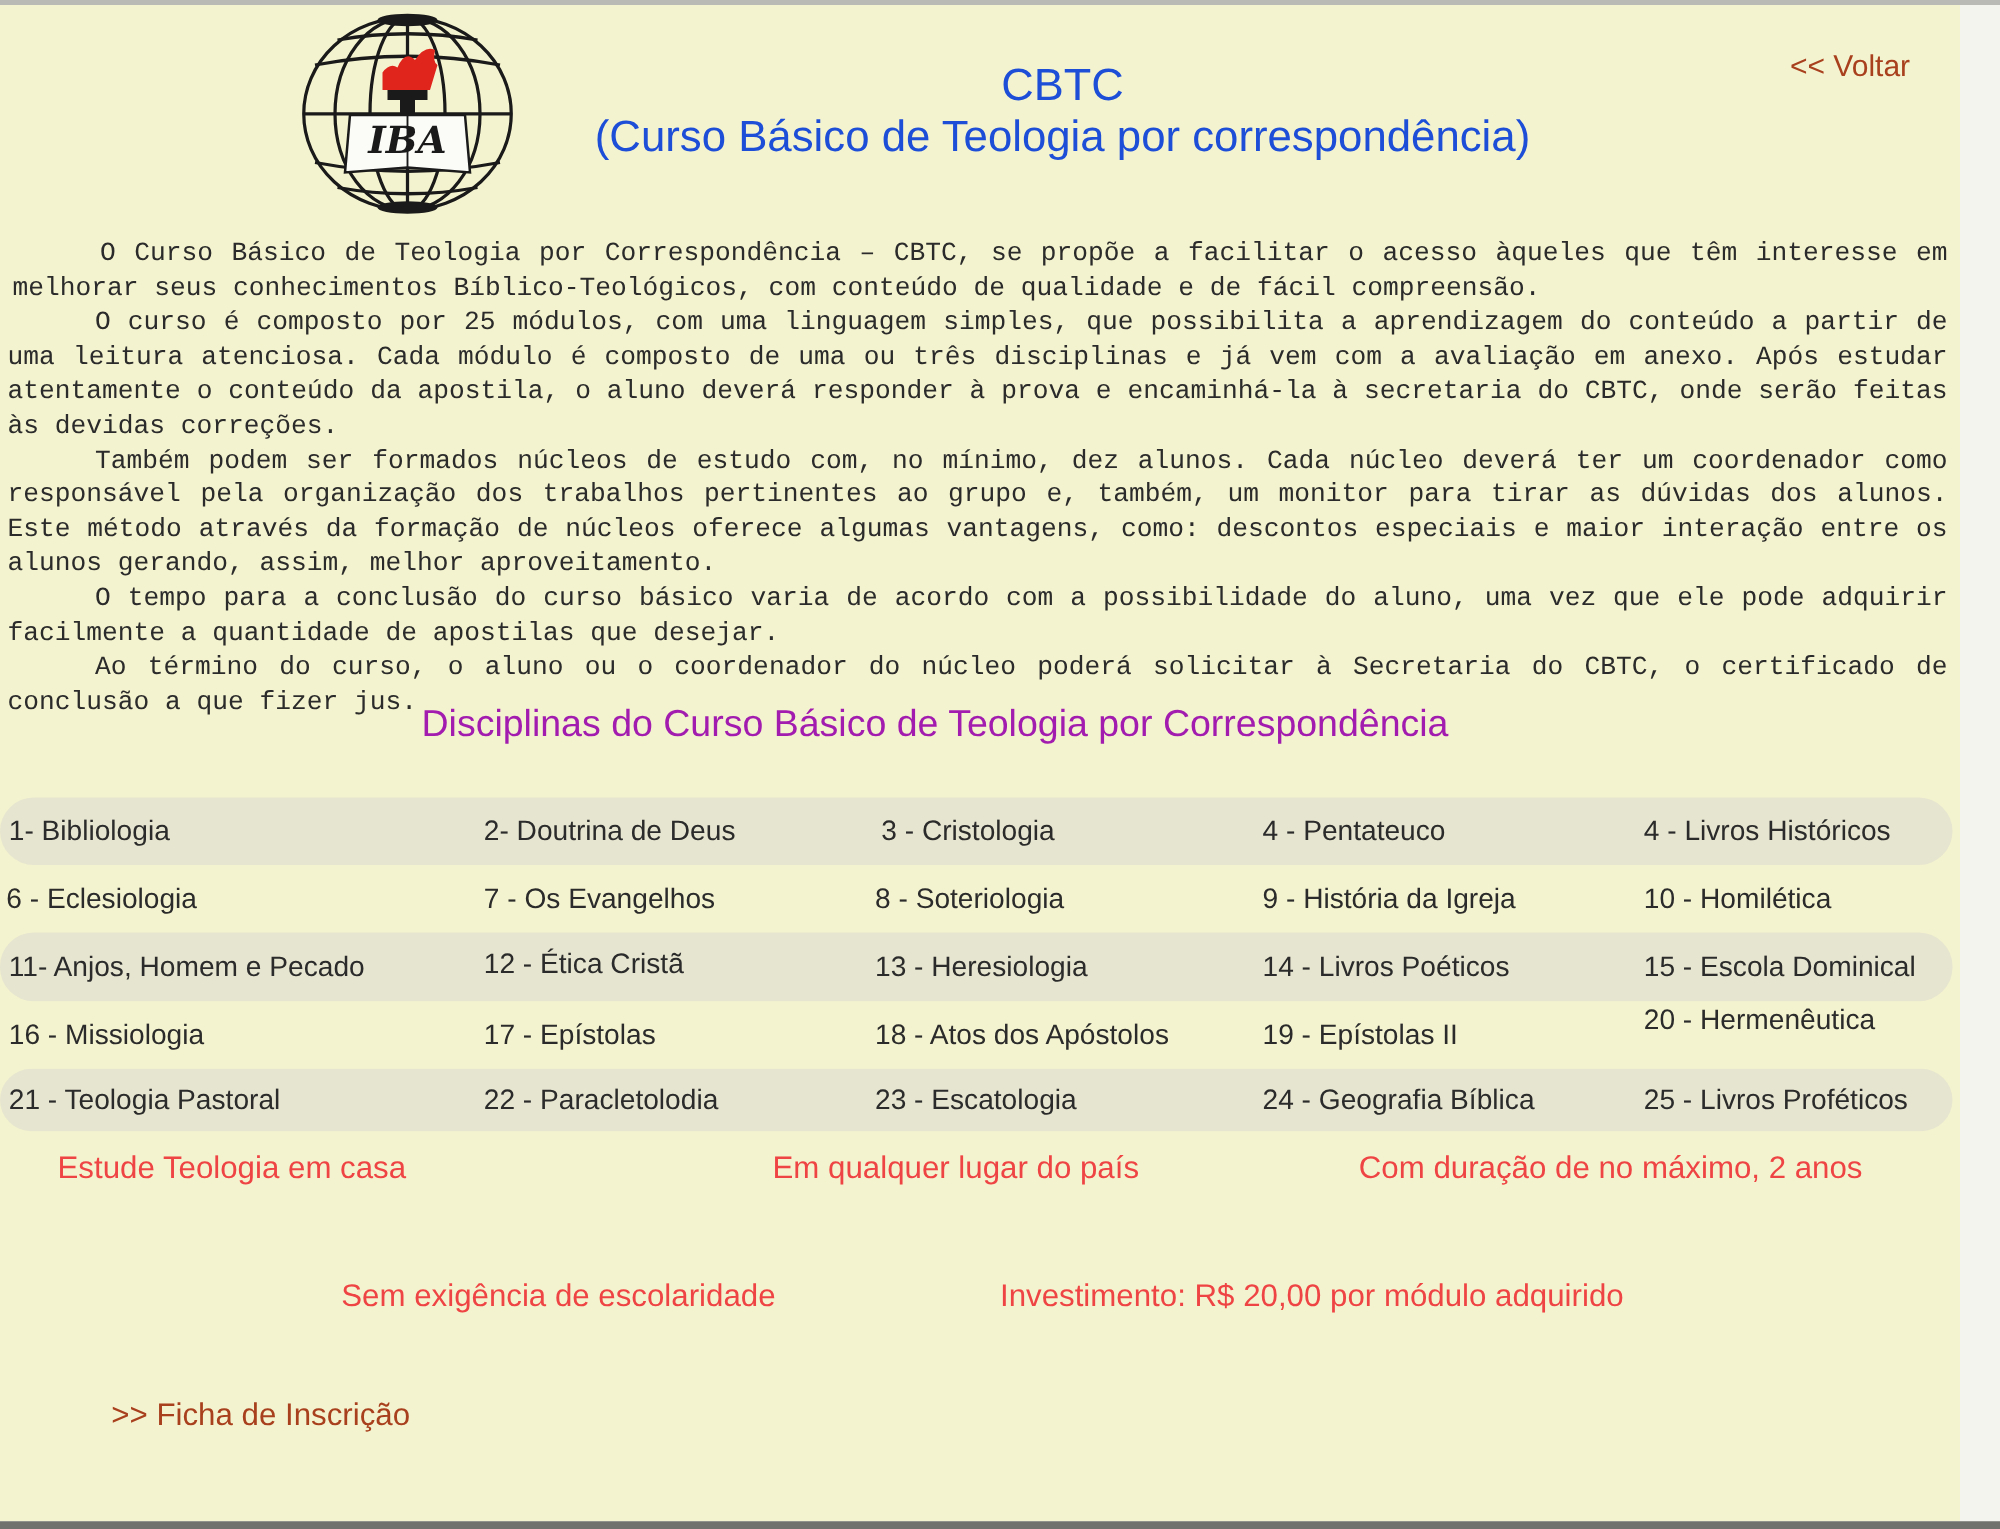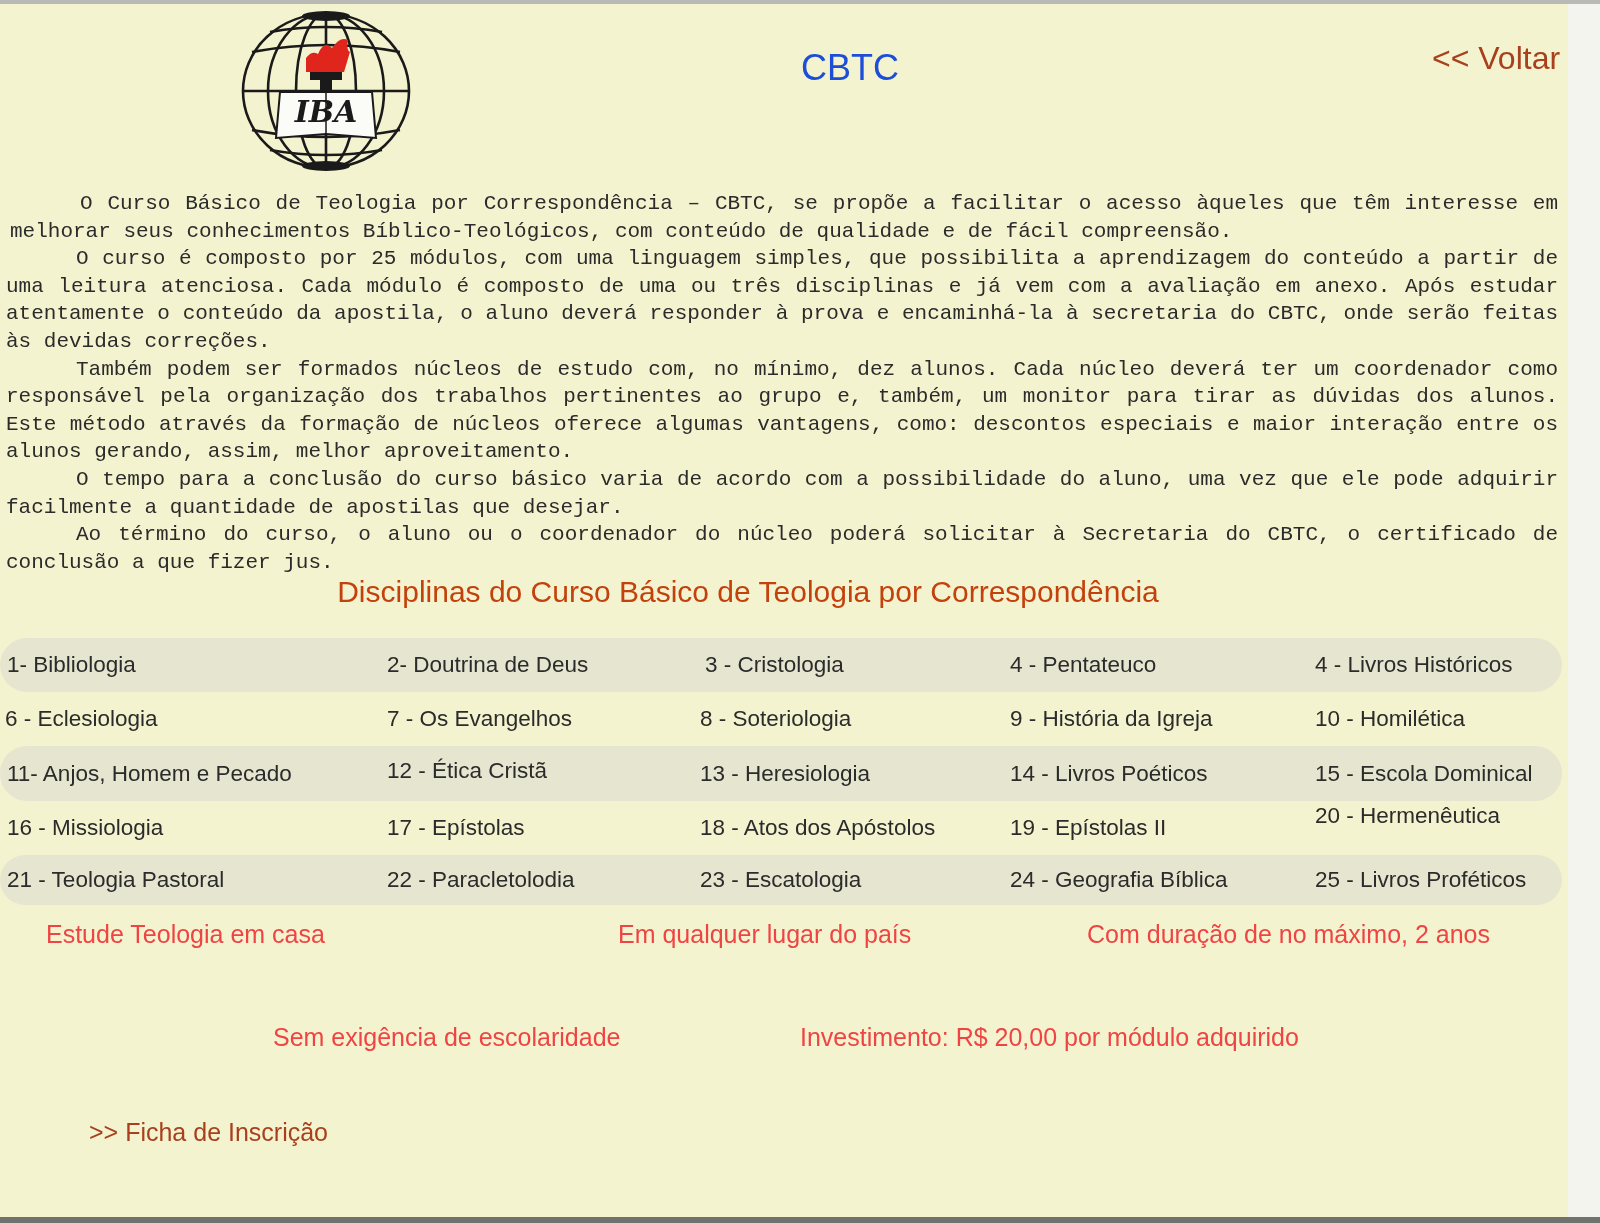--- a/index.html
+++ b/index.html
@@ -39,37 +39,37 @@
     
     .title-block {
       position: absolute; left: 450px; top: 48px; width: 800px;
       text-align: center; color: #1d4ed8;
     }
     .title-main { font-size: 36px; line-height: 40px; }
     .title-sub { font-size: 35px; line-height: 44px; }
 
     .back-link {
       position: absolute; left: 1432px; top: 40px;
-      color: #a8401e; font-size: 32px; text-decoration: none; cursor: pointer;
+      color: #a8401e; font-size: 24px; text-decoration: none; cursor: pointer;
     }
 
     
     .intro {
       position: absolute; left: 6px; top: 190px; width: 1552px;
       font-size: 21px; line-height: 27.6px; color: #2b2b2b;
       text-align: justify;
       font-family: Liberation Mono, monospace;
     }
     .intro p { text-indent: 70px; }
     .intro p.first { padding-left: 4px; }
 
     
     .section-title {
       position: absolute; left: 0; top: 563px; width: 1496px;
-      text-align: center; font-size: 30px; color: #c2410c; margin-top: 12px;
+      text-align: center; font-size: 30px; color: #a21caf;
     }
 
     
     .disciplines {
       position: absolute; left: 0; top: 638px; width: 1562px;
     }
     .d-row {
       display: flex; align-items: center; height: 54px; border-radius: 27px;
     }
     .d-row.shade { background: #e6e5cf; }
@@ -123,20 +123,21 @@
     <path d="M66 62 L66 48 Q72 40 78 44 Q84 30 92 38 Q100 26 108 30 Q106 40 110 42 L104 62 Z" fill="#e0261c"></path>
 
     <path d="M40 82 L132 82 L136 128 L86 124 L36 128 Z" fill="#fbfbf8" stroke="#1a1a1a" stroke-width="2"></path>
     <line x1="86" y1="82" x2="86" y2="124" stroke="#1a1a1a" stroke-width="1.5"></line>
     <text x="86" y="112" text-anchor="middle" font-family="'DejaVu Serif', serif" font-size="30" font-weight="bold" fill="#1a1a1a" font-style="italic">IBA</text>
   </svg>
 </div>
 
 <div class="title-block">
   <div class="title-main">CBTC</div>
+  <div class="title-sub">(Curso Básico de Teologia por correspondência)</div>
 </div>
 <a class="back-link">&lt;&lt; Voltar</a>
 
 <div class="intro">
   <p class="first">O Curso Básico de Teologia por Correspondência – CBTC,  se propõe a facilitar o acesso àqueles que têm interesse em melhorar seus conhecimentos Bíblico-Teológicos, com conteúdo de qualidade  e de fácil compreensão.</p>
   <p>O curso é composto por 25 módulos, com uma linguagem simples, que possibilita a aprendizagem do conteúdo a partir de uma leitura atenciosa. Cada módulo  é composto de uma ou três disciplinas e  já vem com a avaliação em anexo. Após estudar atentamente o conteúdo da apostila, o aluno deverá responder à prova e encaminhá-la à secretaria do CBTC, onde serão feitas às devidas correções.</p>
   <p>Também podem ser formados  núcleos de estudo com, no mínimo, dez alunos. Cada núcleo deverá ter um coordenador como responsável pela organização dos trabalhos pertinentes ao grupo e, também,  um monitor para tirar as dúvidas dos alunos. Este método através da formação de núcleos oferece algumas vantagens, como: descontos especiais e maior interação entre os alunos gerando, assim,  melhor aproveitamento.</p>
   <p>O tempo para a conclusão do curso básico varia  de acordo com a possibilidade do aluno, uma vez que ele pode adquirir facilmente a quantidade de apostilas que desejar.</p>
   <p>Ao término do curso, o aluno ou o coordenador do núcleo poderá solicitar à Secretaria do CBTC, o certificado de conclusão a que fizer jus.</p>
 </div>

